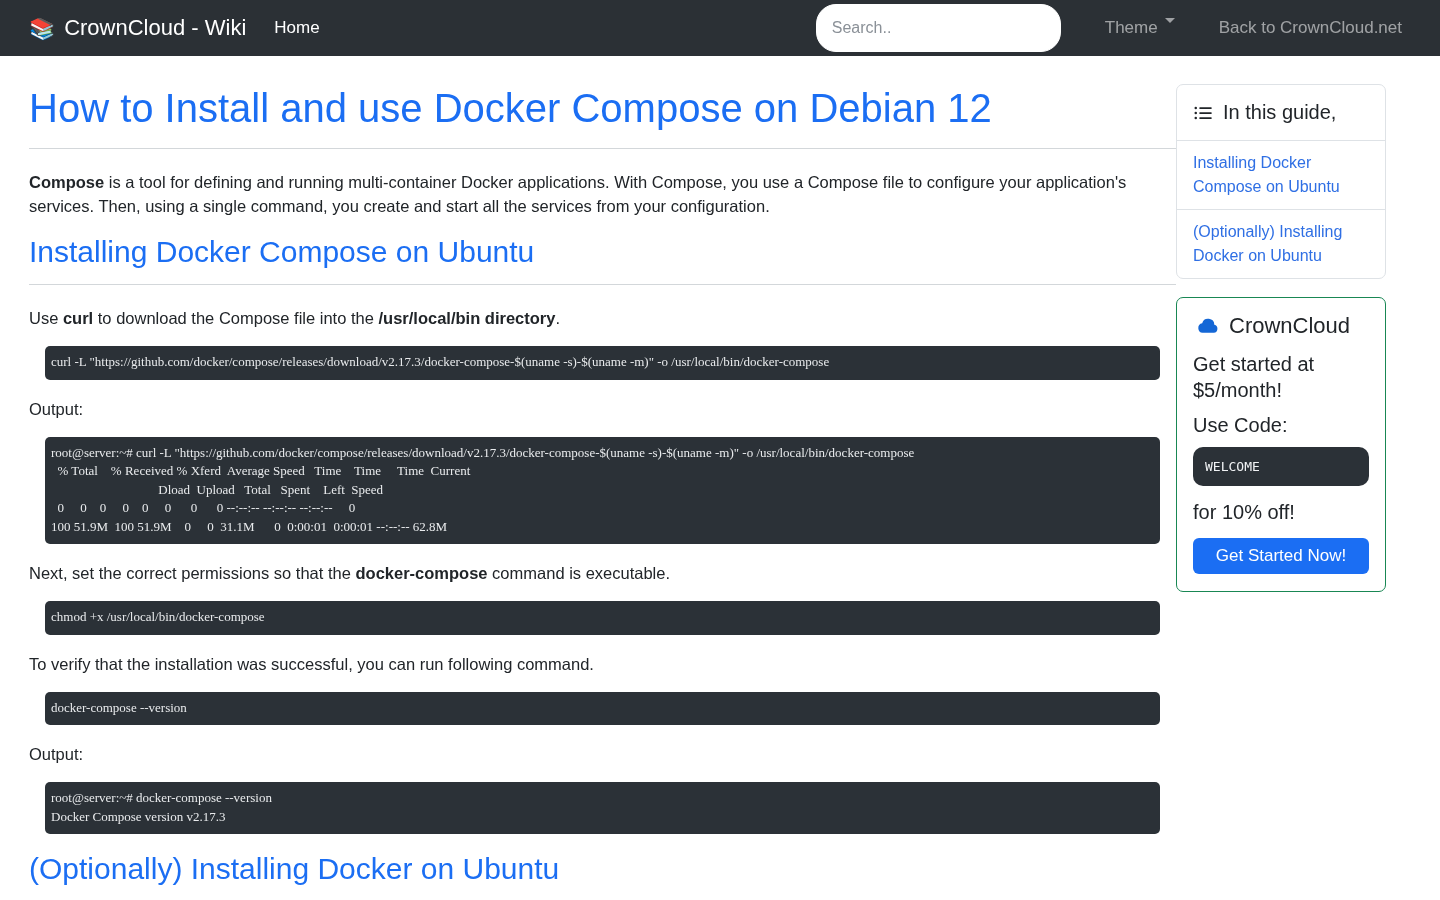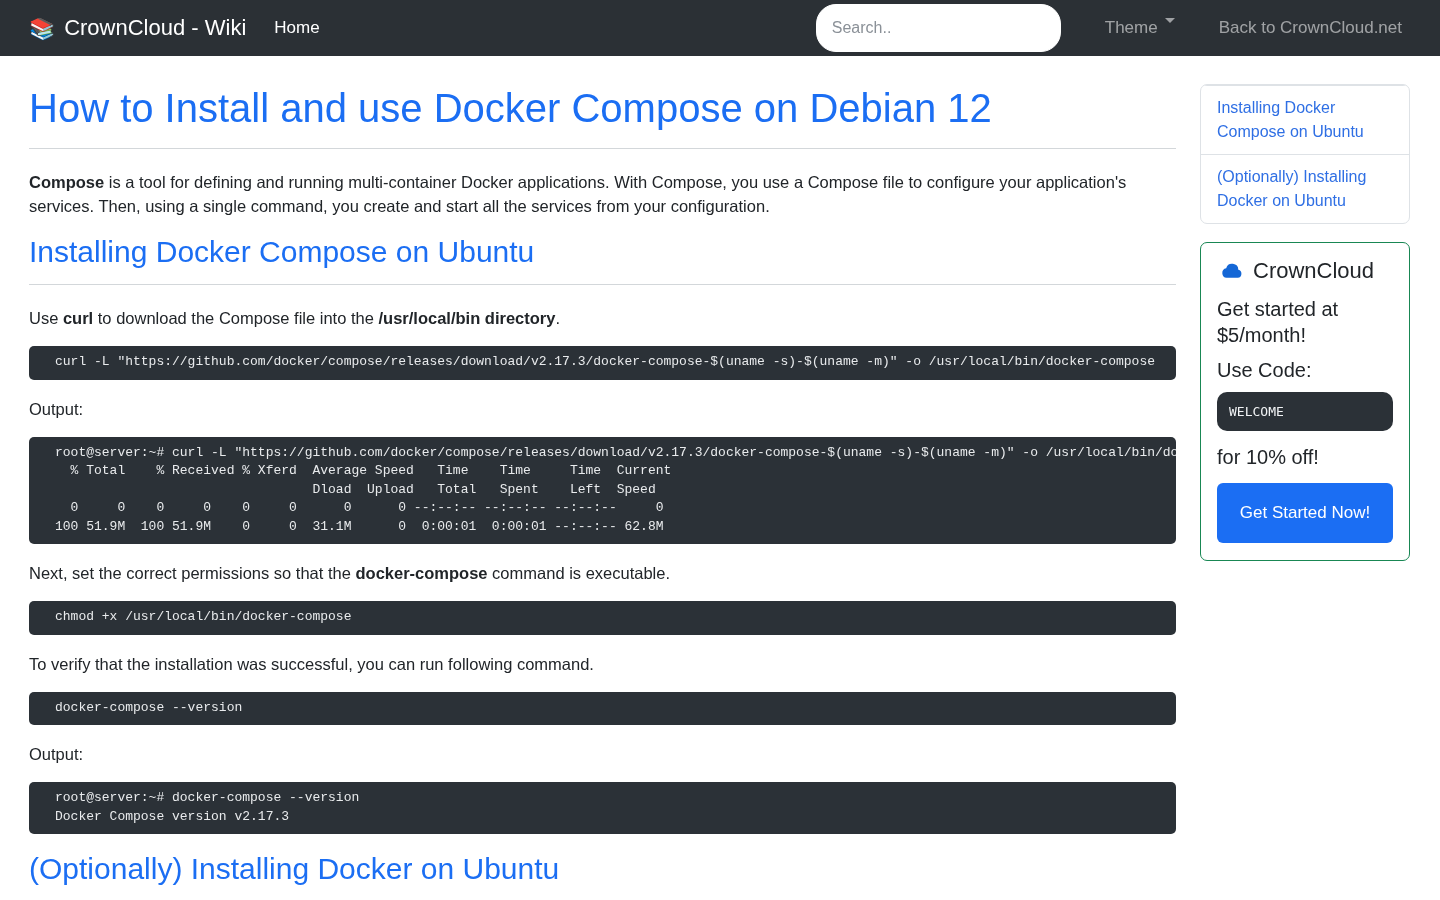--- a/index.html
+++ b/index.html
@@ -60,21 +60,20 @@
     border-left: 5px solid transparent;
     border-right: 5px solid transparent;
     border-top: 5px solid rgba(255,255,255,0.55);
     display: inline-block;
   }
 
   
   .page {
     display: flex;
     padding: 28px 30px 0 29px;
-    gap: 24px;
     align-items: flex-start;
   }
   .content { width: 1147px; flex: 0 0 1147px; }
   .sidebar { width: 210px; flex: 0 0 210px; }
 
   
   h1.title {
     color: #1b6ef3;
     font-size: 40px;
     font-weight: 400;
@@ -95,26 +94,26 @@
   }
   p.body-text {
     font-size: 16.5px;
     line-height: 24px;
     margin: 0 0 16px;
   }
   p.body-text b { font-weight: 700; margin-top: 15px; }
   pre.codeblock {
     background: #2b3137;
     color: #e9ebed;
-    font-family: Liberation Mono, monospace;
+    font-family: Liberation Serif, serif;
     font-size: 13px;
     line-height: 18.5px;
-    padding: 7px 26px 8px;
+    padding: 7px 6px 8px;
     border-radius: 5px;
-    margin: 4px 0 17px;
+    margin: 4px 16px 17px;
     white-space: pre;
     overflow: hidden;
   }
 
   
   .card {
     border: 1px solid #dee2e6;
     border-radius: 7px;
     background: #ffffff;
     overflow: hidden;
@@ -168,21 +167,21 @@
   }
   .promo-btn {
     display: block;
     width: 100%;
     background: #1b6ef3;
     color: #ffffff;
     border: none;
     border-radius: 6px;
     font-family: "Liberation Sans", sans-serif;
     font-size: 17px;
-    padding: 20px 10px;
+    padding: 8px 10px;
     margin-top: 13px;
     cursor: pointer;
     text-align: center;
   }
   .icon-svg { display: inline-block; vertical-align: middle; }
 </style>
 </head>
 <body>
 
 <nav class="navbar">
@@ -235,20 +234,31 @@
     <pre class="codeblock">root@server:~# docker-compose --version
 Docker Compose version v2.17.3</pre>
 
     <h2 class="section-heading">(Optionally) Installing Docker on Ubuntu</h2>
 
   </main>
 
   <aside class="sidebar">
 
     <div class="card">
+      <div class="card-header">
+        <svg class="icon-svg" width="20" height="20" viewBox="0 0 16 16" fill="#212529">
+          <circle cx="2.2" cy="4" r="1"></circle>
+            <circle cx="2.2" cy="8" r="1"></circle>
+            <circle cx="2.2" cy="12" r="1"></circle>
+          <rect x="5" y="3.4" width="10" height="1.3" rx="0.6"></rect>
+          <rect x="5" y="7.4" width="10" height="1.3" rx="0.6"></rect>
+          <rect x="5" y="11.4" width="10" height="1.3" rx="0.6"></rect>
+        </svg>
+        <span>In this guide,</span>
+      </div>
       <div class="guide-item">
         <a>Installing Docker Compose on Ubuntu</a>
       </div>
       <div class="guide-item">
         <a>(Optionally) Installing Docker on Ubuntu</a>
       </div>
     </div>
 
     <div class="promo-card">
       <div class="promo-brand">

